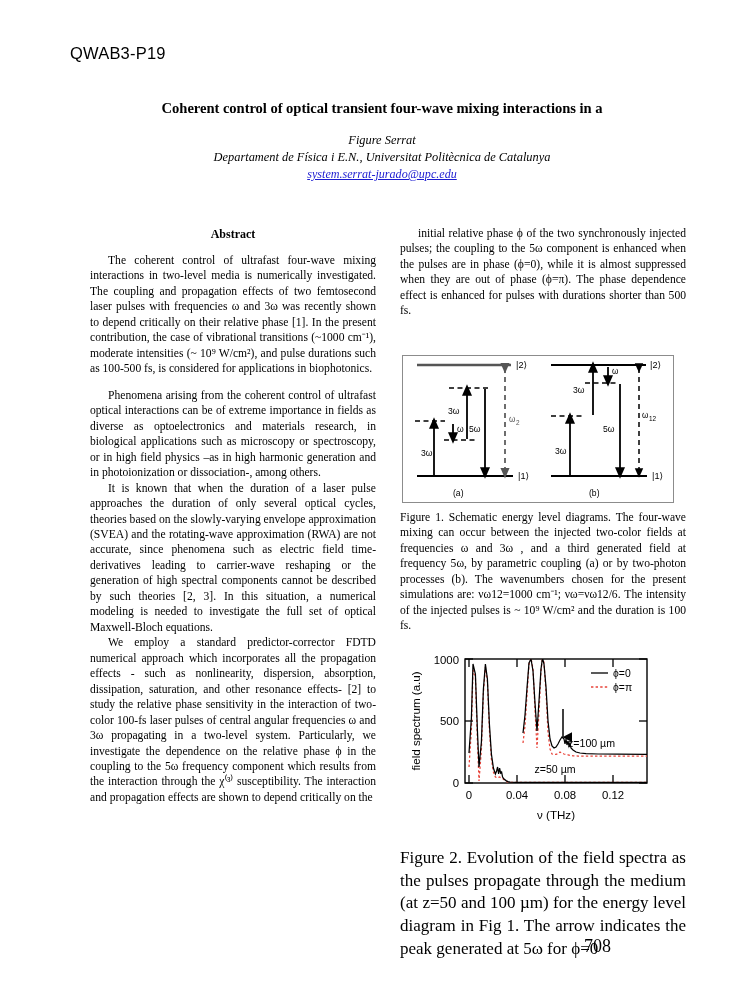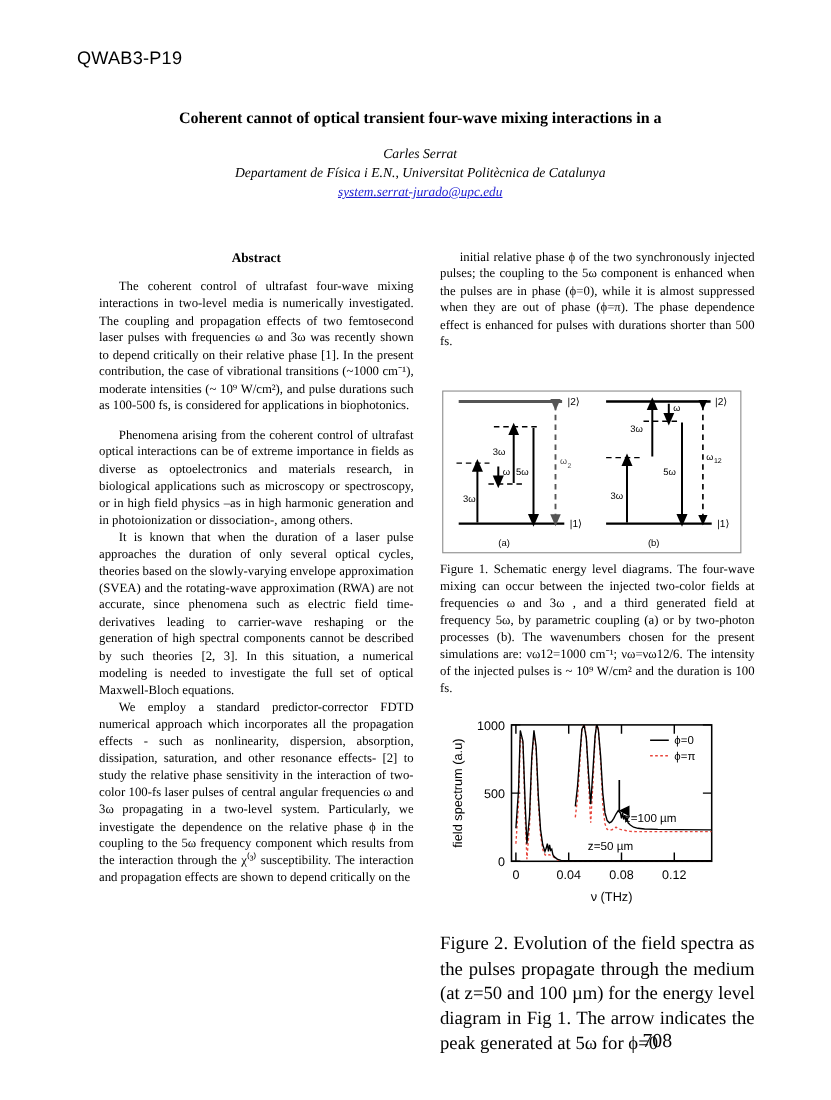--- a/index.html
+++ b/index.html
@@ -144,23 +144,23 @@
 </style>
 </head>
 <body>
 
 <div class="page">
 
   <div class="confid">QWAB3-P19</div>
 
   <div class="titleblock">
     <div class="paper-title">
-      <span>Coherent cannot of optical transient four-wave mixing interactions in a</span><br>
+      <span>Coherent control of optical transient four-wave mixing interactions in a</span><br>
     </div>
-    <div class="author">Carles Serrat</div>
+    <div class="author">Figure Serrat</div>
     <div class="affil">Departament de Física i E.N., Universitat Politècnica de Catalunya</div>
     <div class="email">system.serrat-jurado@upc.edu</div>
   </div>
 
   <div class="col col-left">
     <div class="abstract-head">Abstract</div>
     <p class="body">The coherent control of ultrafast four-wave mixing interactions in two-level media is numerically investigated. The coupling and propagation effects of two femtosecond laser pulses with frequencies ω and 3ω was recently shown to depend critically on their relative phase [1]. In the present contribution, the case of vibrational transitions (~1000 cm⁻¹), moderate intensities (~ 10⁹ W/cm²), and pulse durations such as 100-500 fs, is considered for applications in biophotonics.</p>
     <p class="body gap">Phenomena arising from the coherent control of ultrafast optical interactions can be of extreme importance in fields as diverse as optoelectronics and materials research, in biological applications such as microscopy or spectroscopy, or in high field physics –as in high harmonic generation and in photoionization or dissociation-, among others.</p>
     <p class="body">It is known that when the duration of a laser pulse approaches the duration of only several optical cycles, theories based on the slowly-varying envelope approximation (SVEA) and the rotating-wave approximation (RWA) are not accurate, since phenomena such as electric field time-derivatives leading to carrier-wave reshaping or the generation of high spectral components cannot be described by such theories [2, 3]. In this situation, a numerical modeling is needed to investigate the full set of optical Maxwell-Bloch equations.</p>
     <p class="body">We employ a standard predictor-corrector FDTD numerical approach which incorporates all the propagation effects - such as nonlinearity, dispersion, absorption, dissipation, saturation, and other resonance effects- [2] to study the relative phase sensitivity in the interaction of two-color 100-fs laser pulses of central angular frequencies ω and 3ω propagating in a two-level system. Particularly, we investigate the dependence on the relative phase ϕ in the coupling to the 5ω frequency component which results from the interaction through the χ⁽³⁾ susceptibility. The interaction and propagation effects are shown to depend critically on the</p>

